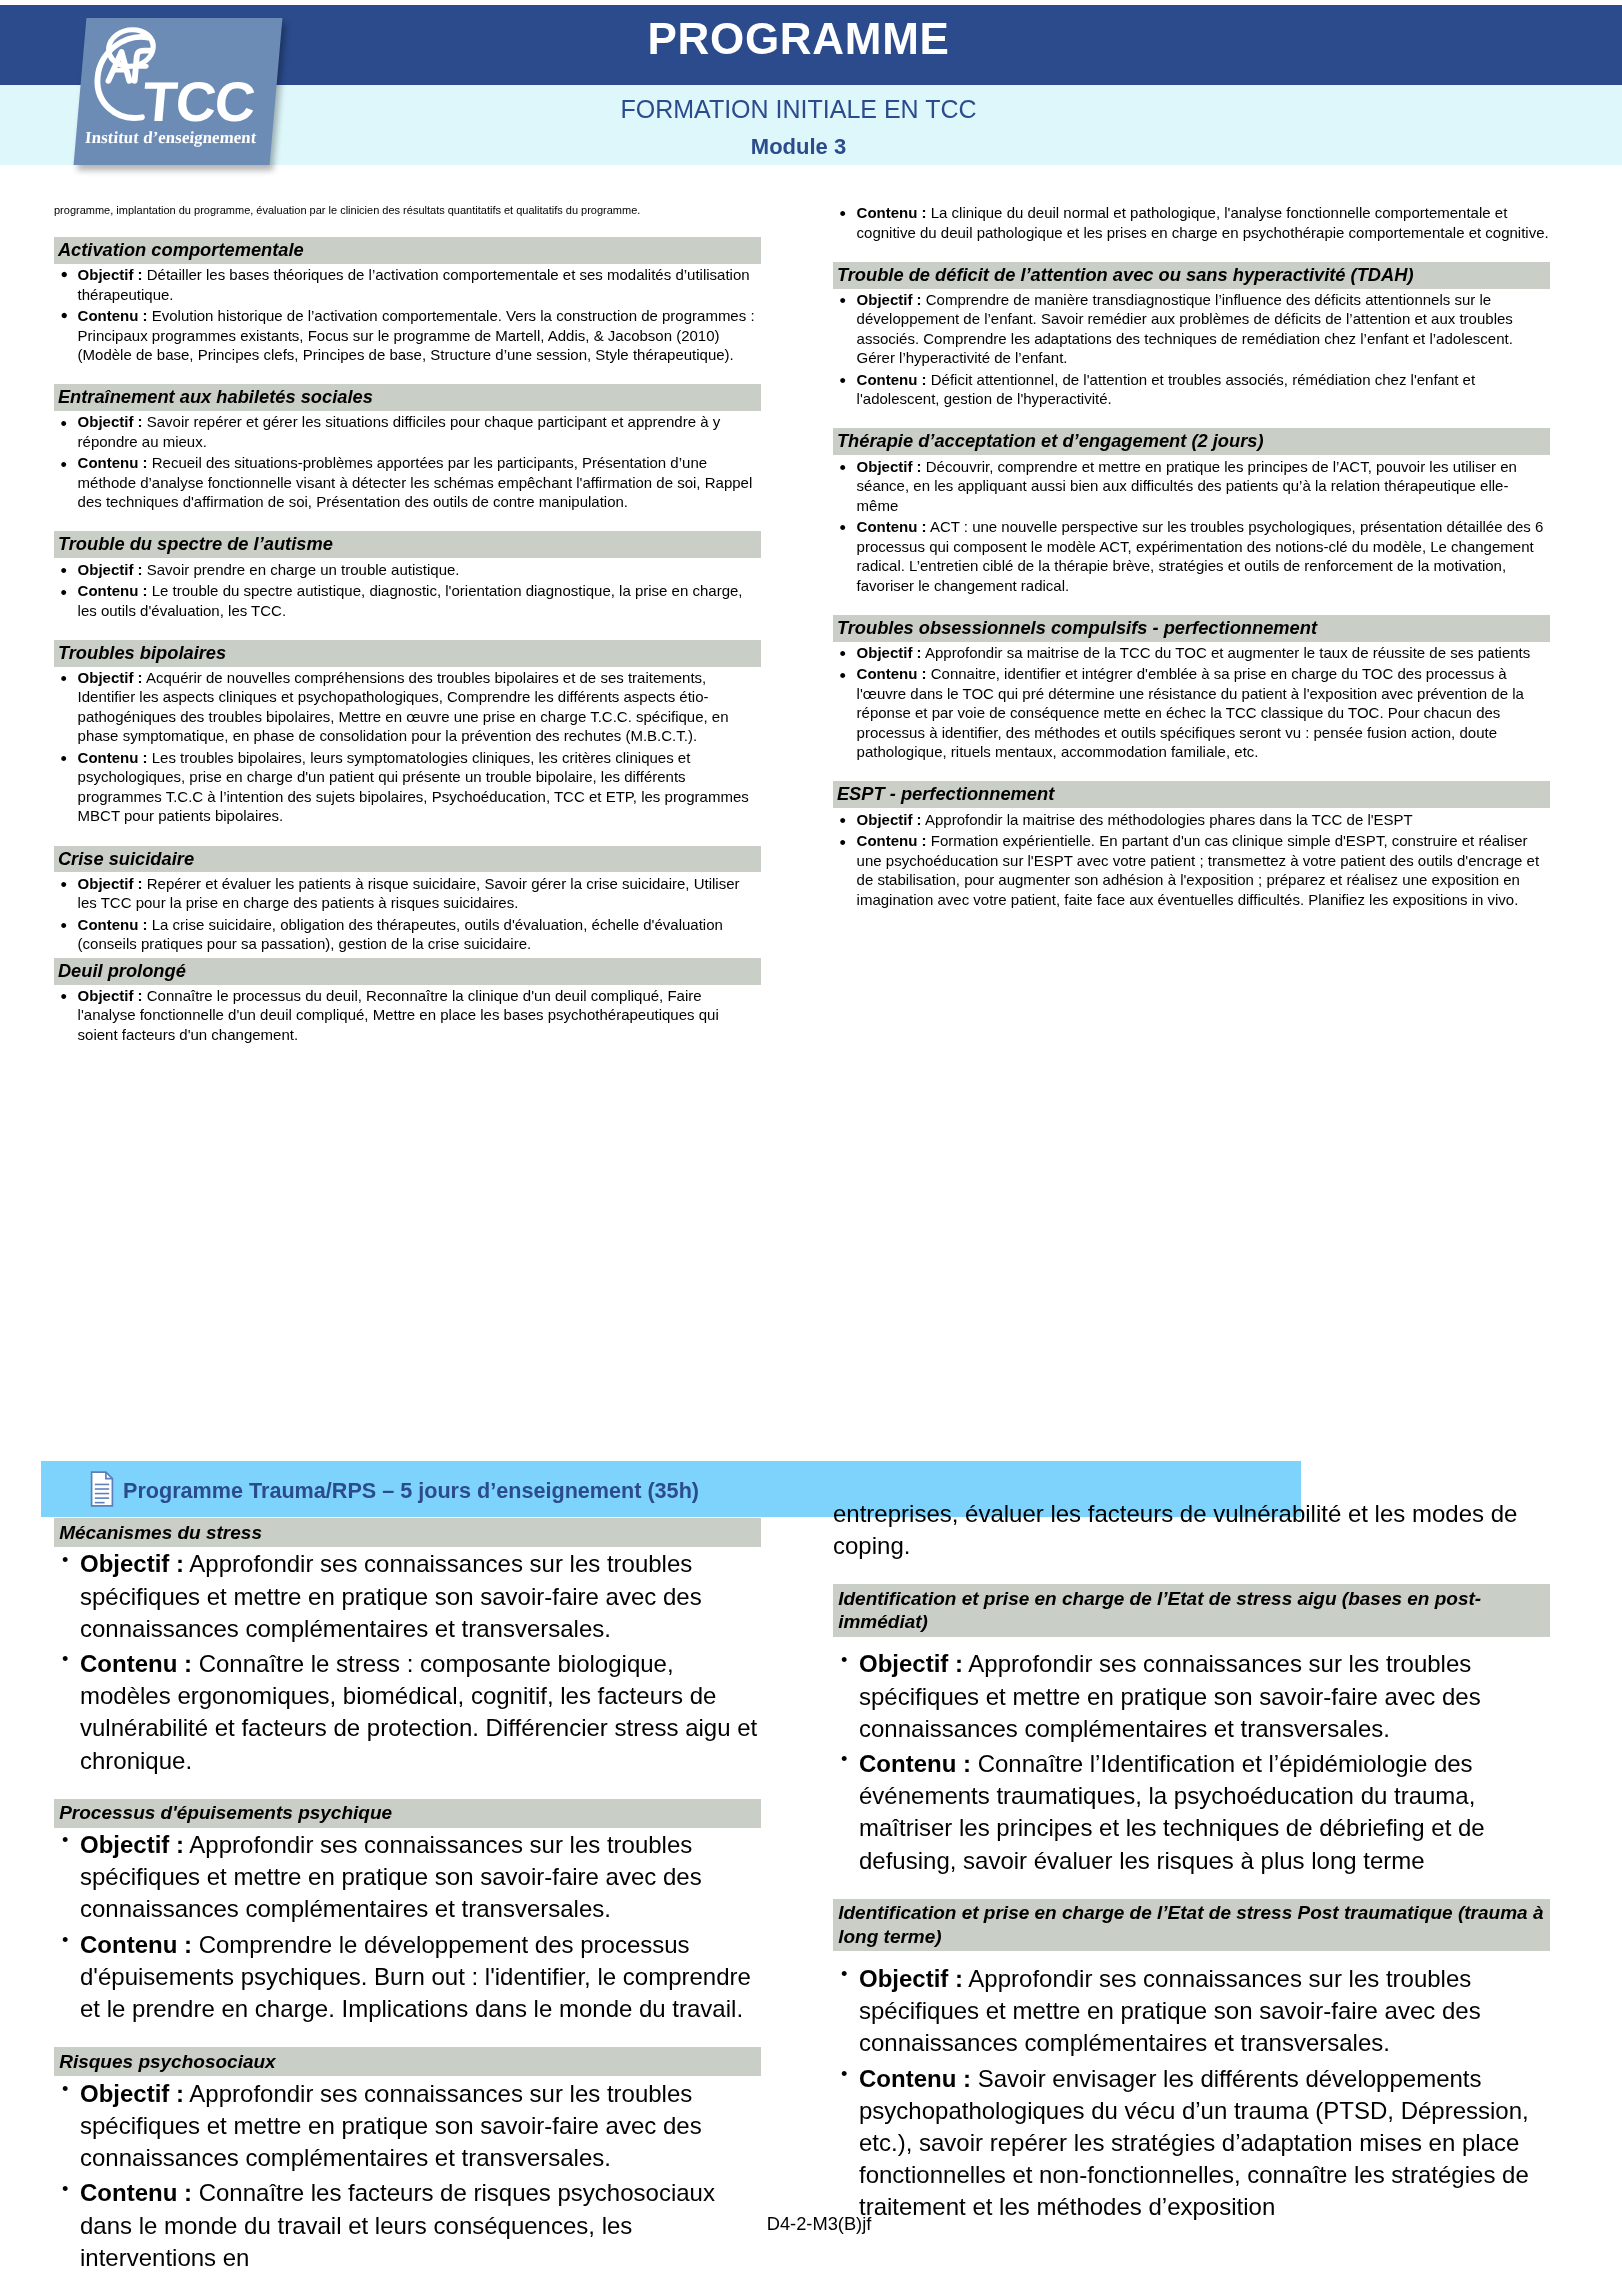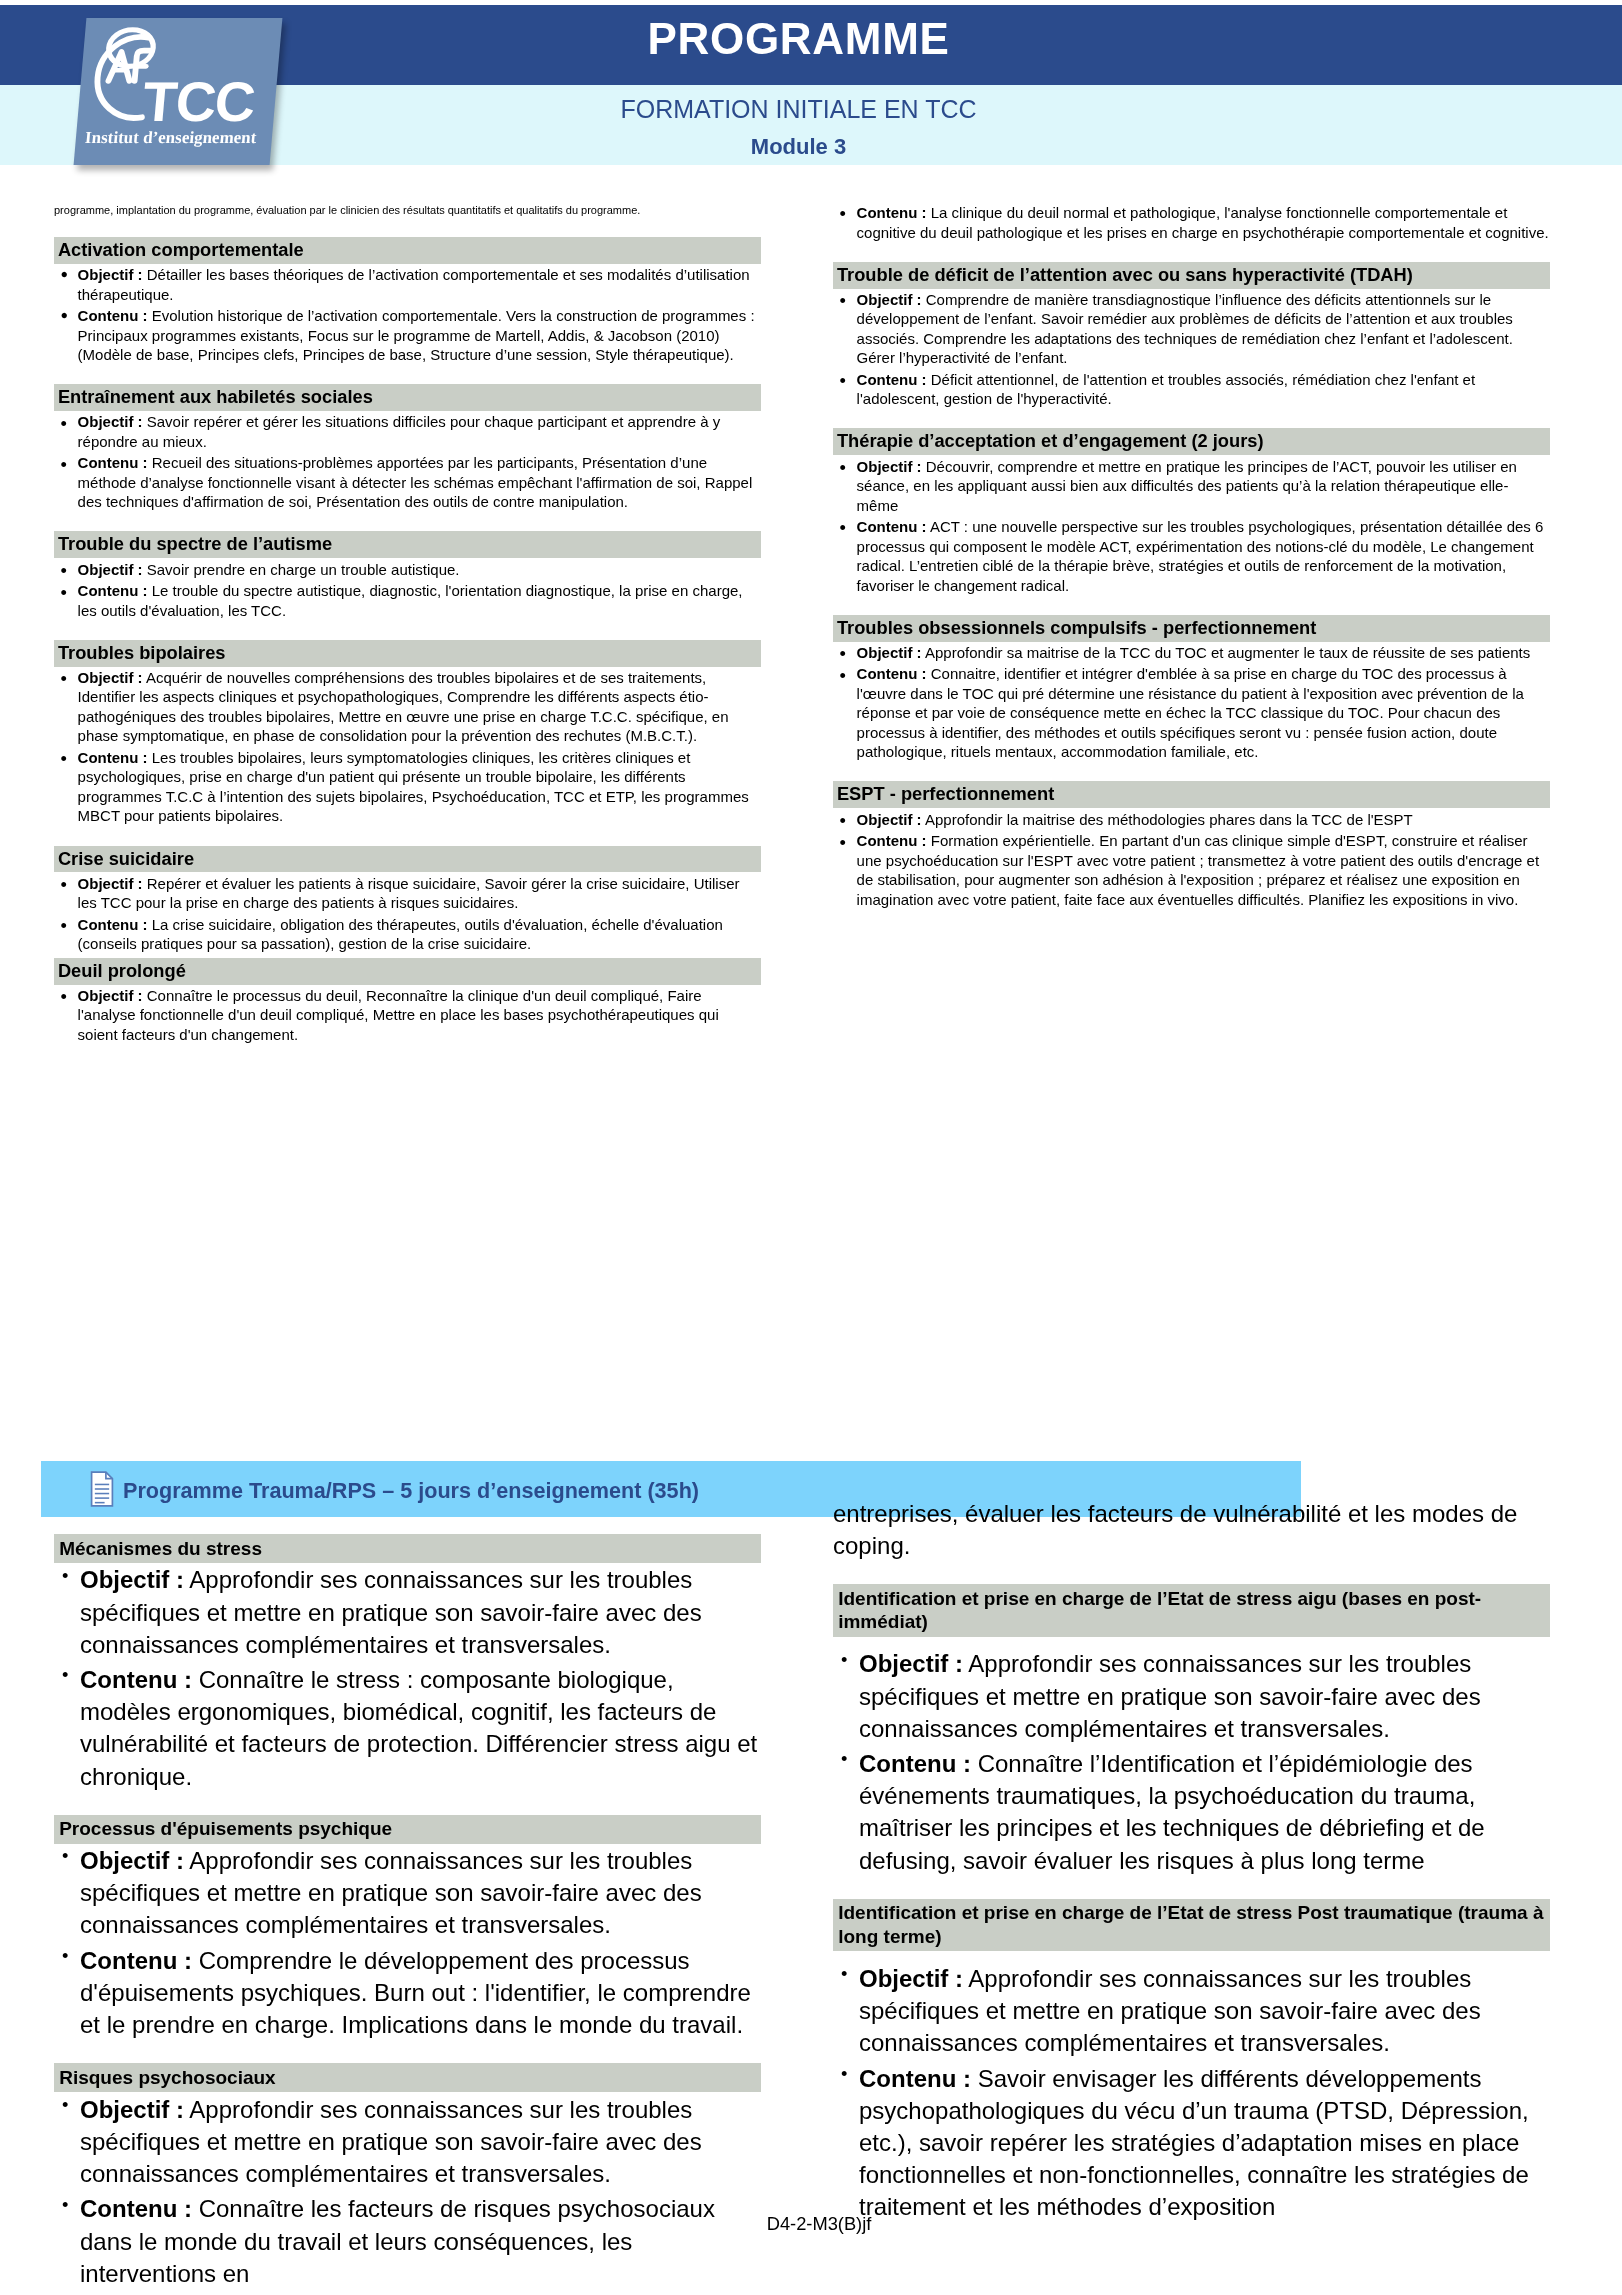--- a/index.html
+++ b/index.html
@@ -140,20 +140,21 @@
 
   .sec-head {
     background: #c9cec6;
     font-size: 18.3px;
     font-weight: bold;
     color: #000000;
     padding: 2px 3.9px 2.6px 3.9px;
     line-height: 1.22;
     margin-top: 19.6px;
     margin-bottom: 1.3px;
+    font-style: italic;
   }
   .sec-head.tight { margin-top: 3.9px; }
 
   ul.bullets {
     list-style: none;
     margin: 0; padding: 0;
   }
   ul.bullets li {
     position: relative;
     padding-left: 23.6px;
@@ -327,21 +328,21 @@
       <line x1="9" y1="29" x2="31" y2="29" stroke="#5a7fbb" stroke-width="2.4"></line>
       <line x1="9" y1="36" x2="31" y2="36" stroke="#5a7fbb" stroke-width="2.4"></line>
       <line x1="9" y1="43" x2="31" y2="43" stroke="#5a7fbb" stroke-width="2.4"></line>
       <line x1="9" y1="50" x2="24" y2="50" stroke="#5a7fbb" stroke-width="2.4"></line>
     </svg>
     <div class="trauma-banner-text">Programme Trauma/RPS – 5 jours d’enseignement (35h)</div>
   </div>
 
   <div class="col-left-b blockB">
 
-    <div class="sec-head" style="margin-top:16px">Mécanismes du stress</div>
+    <div class="sec-head" style="margin-top:0">Mécanismes du stress</div>
     <ul class="bullets">
       <li><span class="lbl">Objectif :</span> Approfondir ses connaissances sur les troubles spécifiques et mettre en pratique son savoir-faire avec des connaissances complémentaires et transversales.</li>
       <li><span class="lbl">Contenu :</span> Connaître le stress : composante biologique, modèles ergonomiques, biomédical, cognitif, les facteurs de vulnérabilité et facteurs de protection. Différencier stress aigu et chronique.</li>
     </ul>
 
     <div class="sec-head">Processus d'épuisements psychique</div>
     <ul class="bullets">
       <li><span class="lbl">Objectif :</span> Approfondir ses connaissances sur les troubles spécifiques et mettre en pratique son savoir-faire avec des connaissances complémentaires et transversales.</li>
       <li><span class="lbl">Contenu :</span> Comprendre le développement des processus d'épuisements psychiques.  Burn out : l'identifier, le comprendre et le prendre en charge.  Implications dans le monde du travail.</li>
     </ul>

